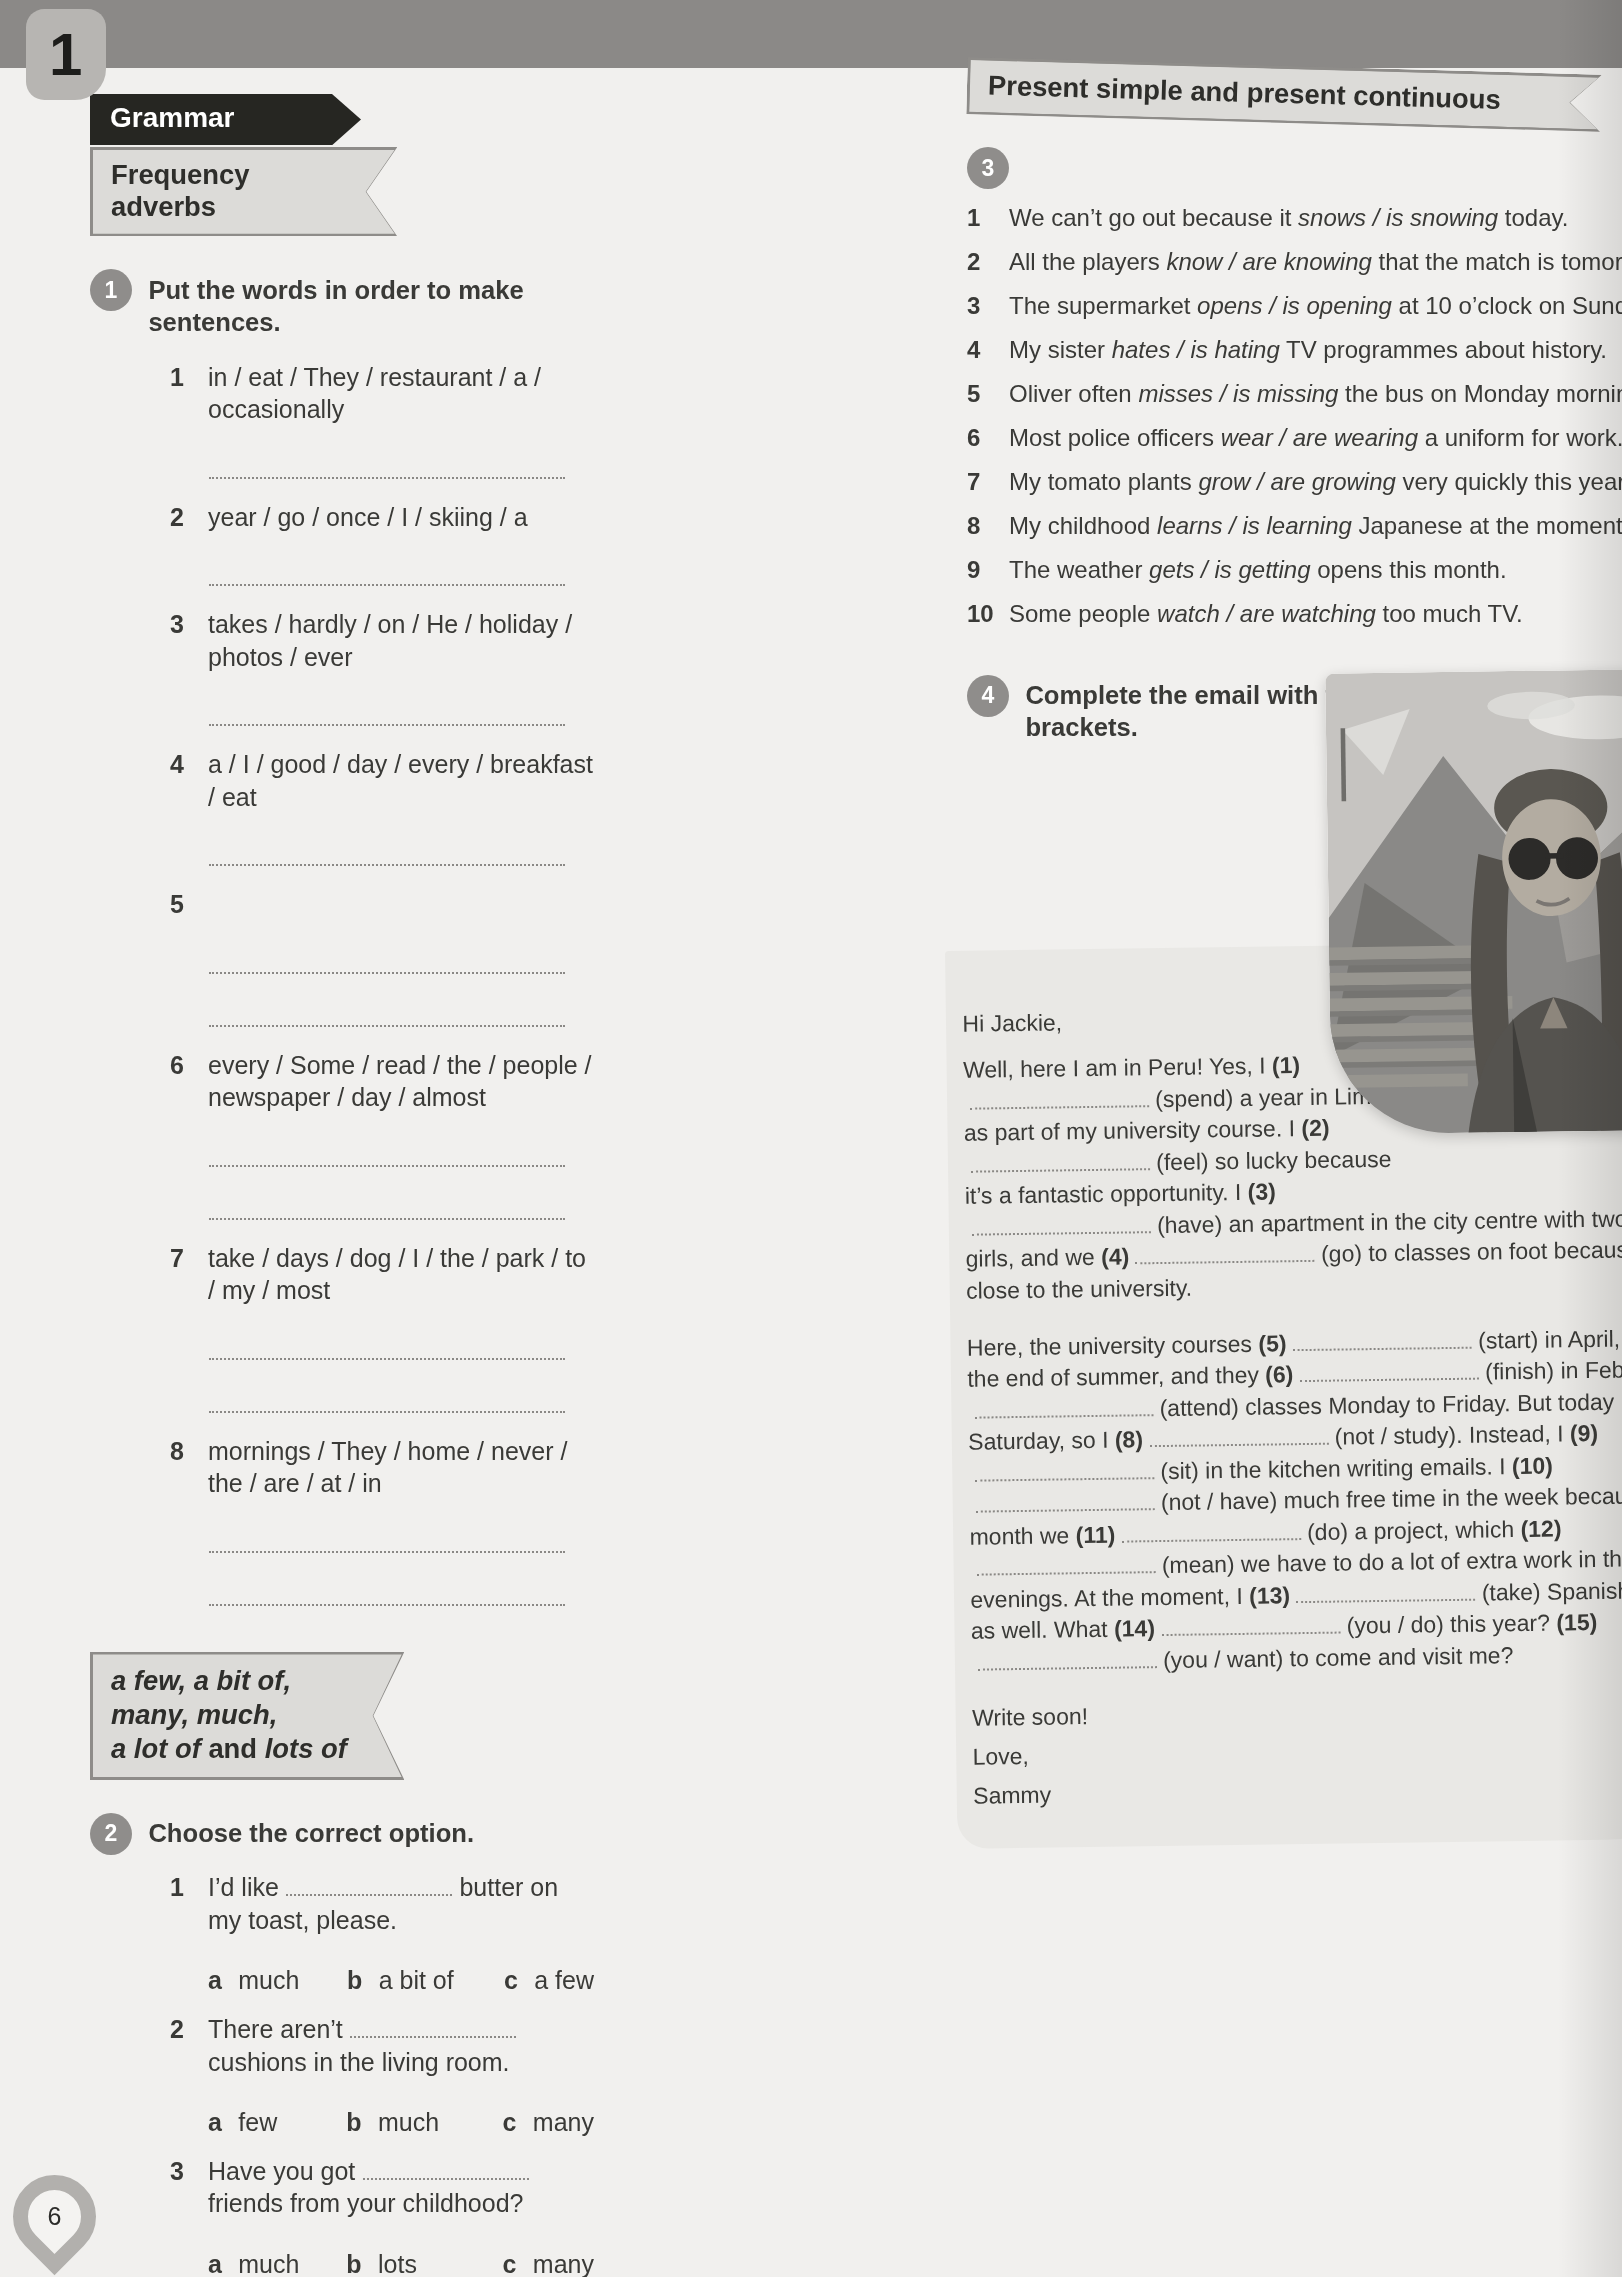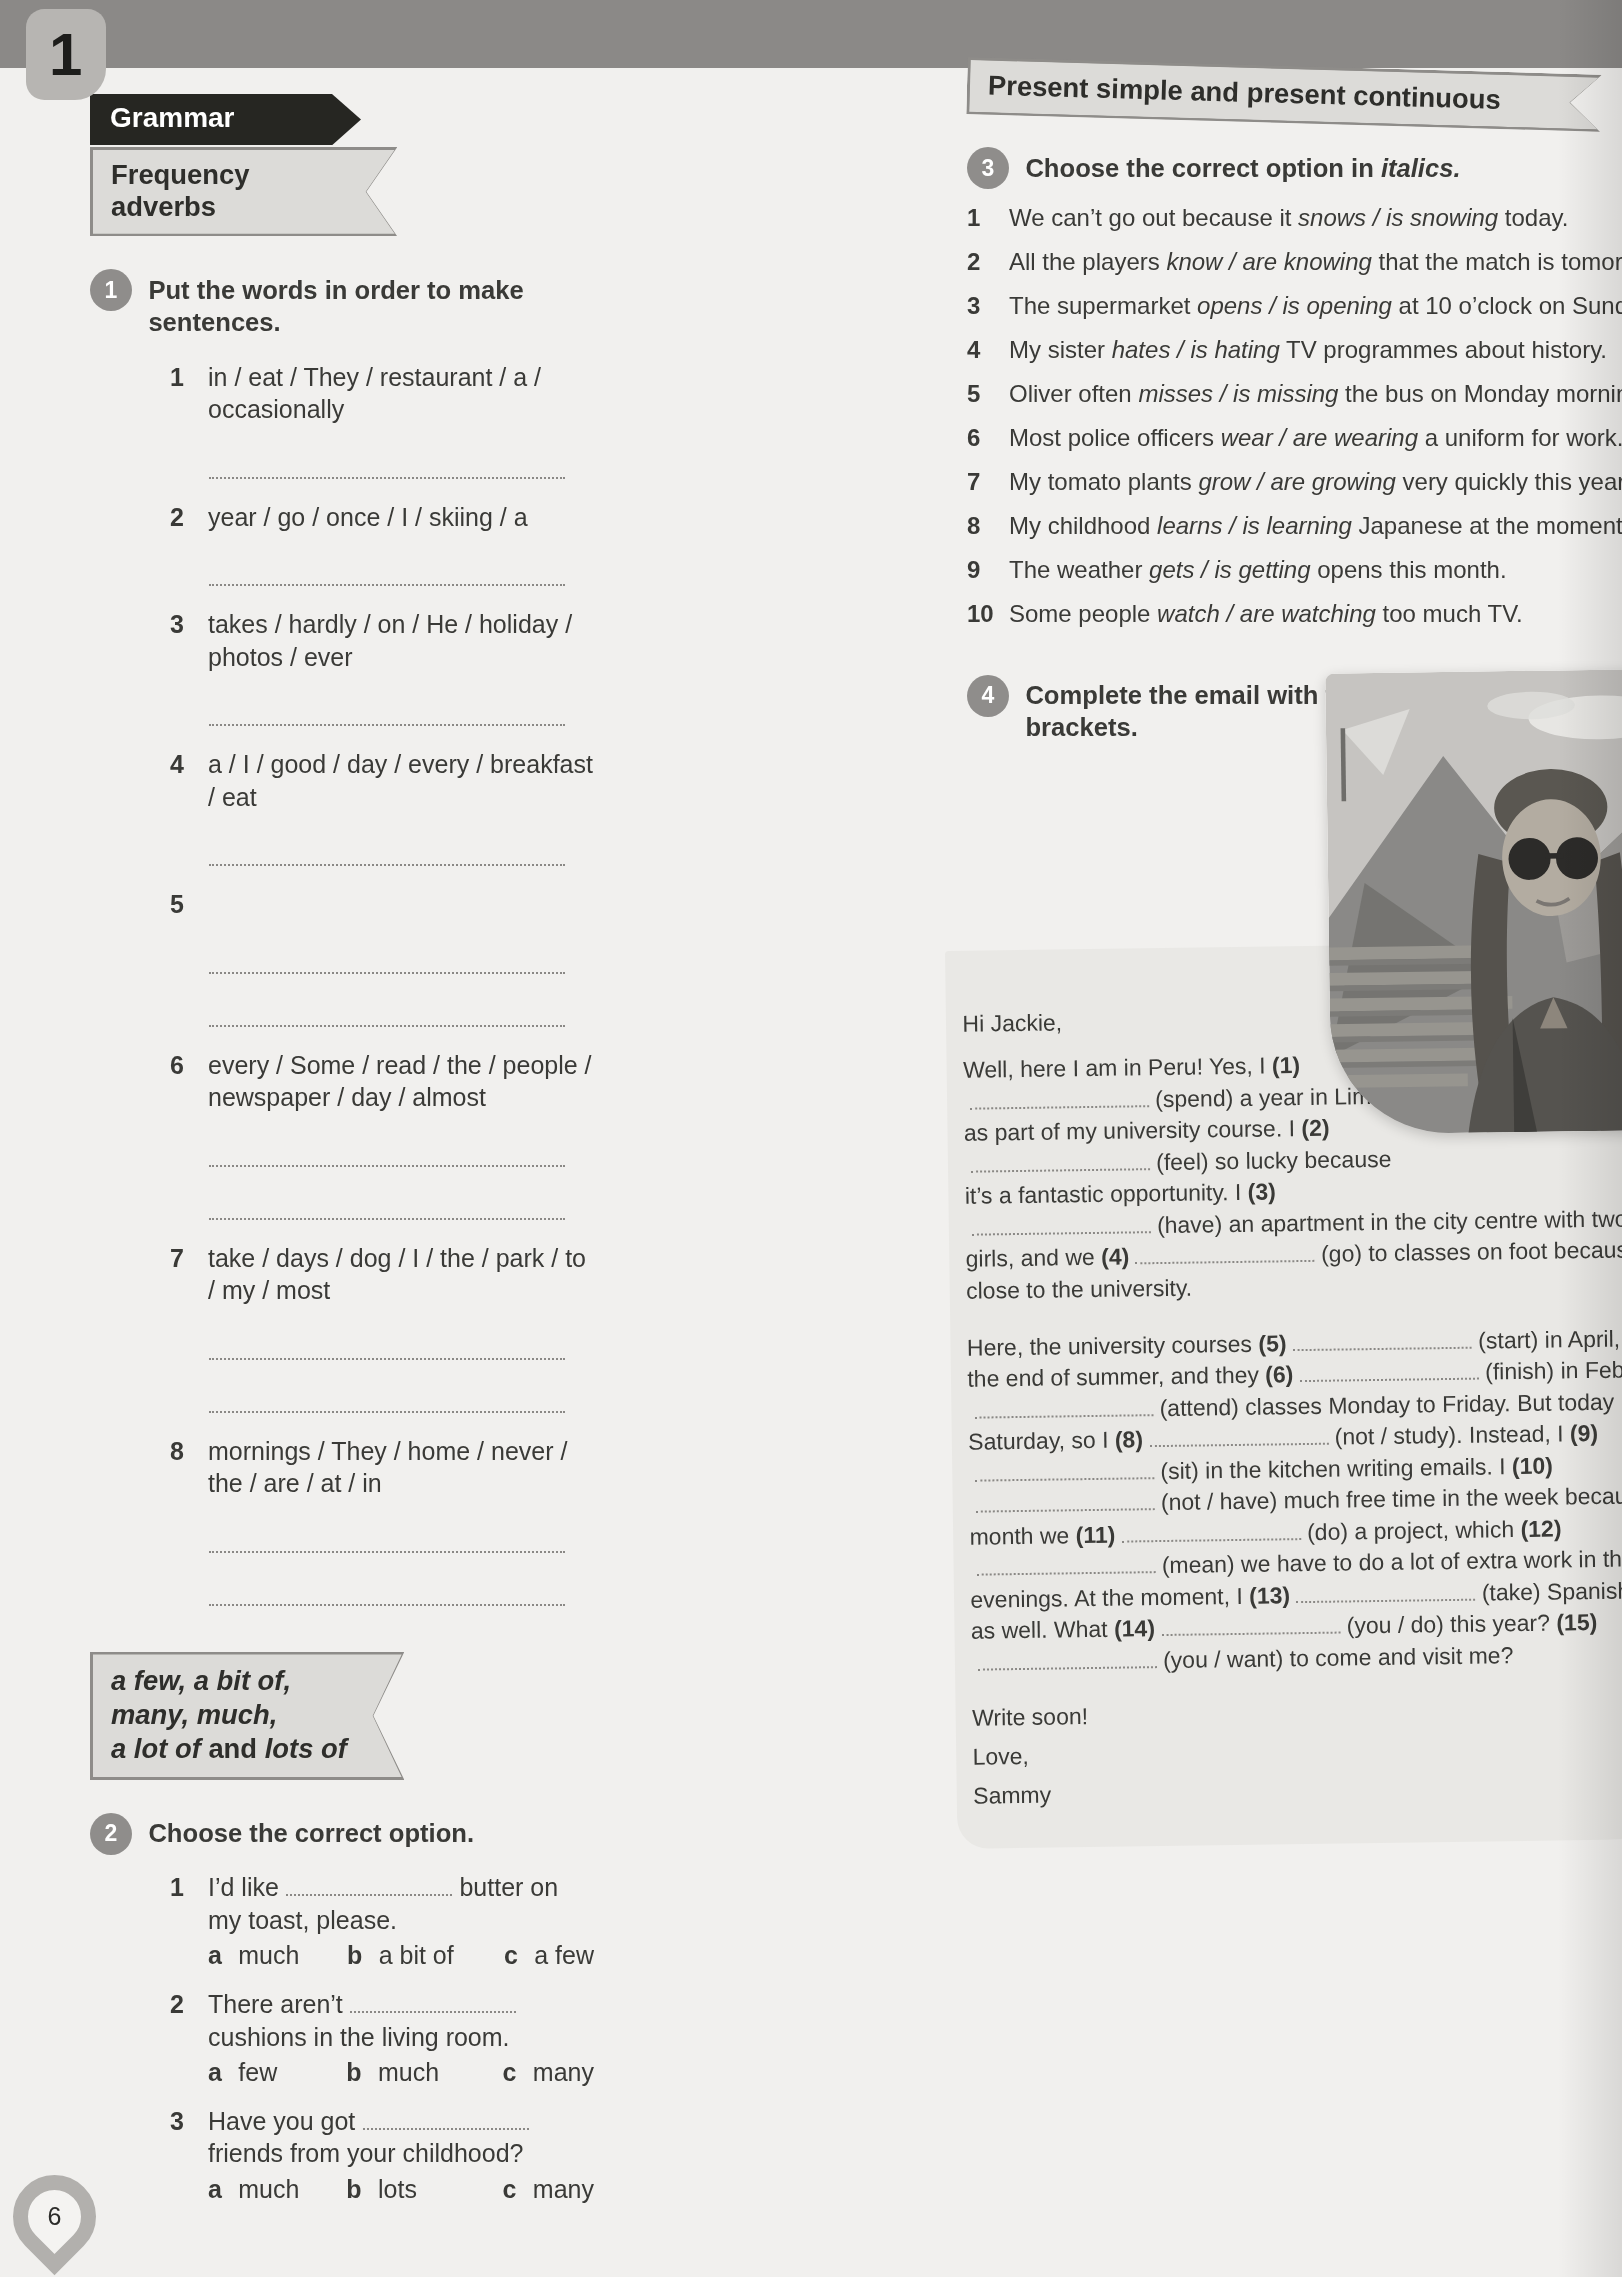--- a/index.html
+++ b/index.html
@@ -39,21 +39,21 @@
   
   .x1item{display:flex;padding-left:80px;margin-top:22px;font-size:25px;line-height:1.3;}
   .x1item .num{font-weight:700;flex:0 0 38px;}
   .ansline{margin-left:119px;width:356px;border-bottom:2.3px dotted #8a8885;height:51px;}
 
   
   .x2item{padding-left:80px;margin-top:16.4px;font-size:25px;line-height:1.3;}
   .x2line{display:flex;}
   .x2line .num{font-weight:700;flex:0 0 38px;}
   .blank{display:inline-block;width:166px;border-bottom:2.3px dotted #8a8885;height:0.8em;margin:0 7.3px;}
-  .opts{display:flex;padding-left:38px;margin-top:3px;}
+  .opts{display:flex;padding-left:38px;margin-top:28px;}
   .opt{width:139px;}
   .optb{width:157px;}
   .optc{width:auto;}
   .olet{font-weight:700;margin-right:16.4px;}
 
   
   .x3item{display:flex;margin-top:12.8px;font-size:24px;line-height:1.3;}
   .x3item .num3{font-weight:700;flex:0 0 42px;}
 
   
@@ -202,21 +202,20 @@
 </div>
 
 <div class="col-right">
 
   <div class="ribbon ps-banner">
     <div class="rin">Present simple and present continuous</div>
   </div>
 
   <div class="xhead">
     <div class="exbadge">3</div>
-    <div class="ihead"><span>Choose the correct option in </span><i>italics.</i></div>
   </div>
 
   <div class="x3item">
     <span class="num3">1</span>
     <span><span>We can’t go out because it </span><i>snows / is snowing</i><span> today.</span></span>
   </div>
   <div class="x3item">
     <span class="num3">2</span>
     <span><span>All the players </span><i>know / are knowing</i><span> that the match is tomorrow.</span></span>
   </div>

